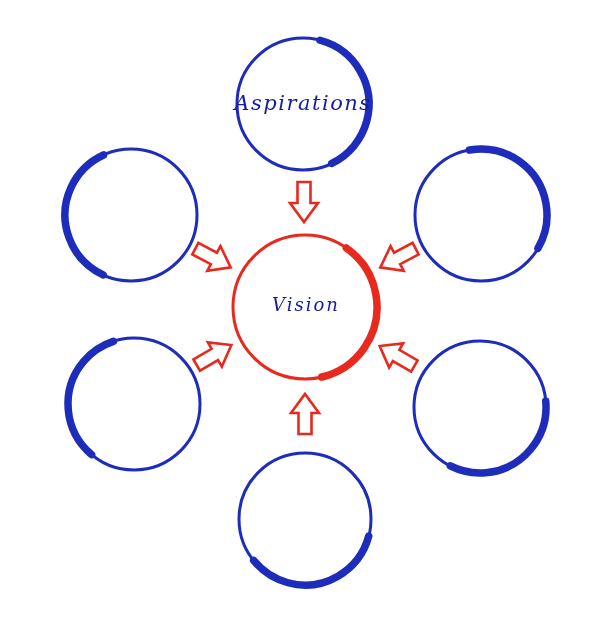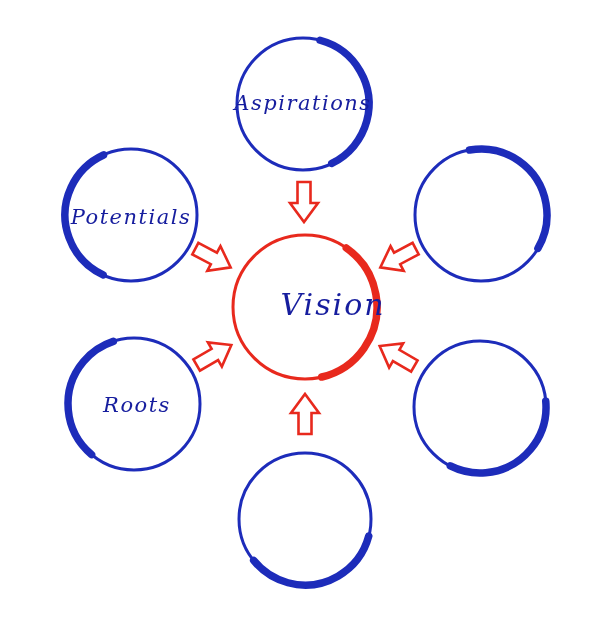--- a/index.html
+++ b/index.html
@@ -41,21 +41,21 @@
   .label {
     position: absolute;
     transform: translate(-50%, -50%);
     font-style: italic;
     font-size: 21px;
     letter-spacing: 1.5px;
     color: var(--text);
     white-space: nowrap;
     user-select: none;
   }
-  .label.center { font-size: 30px; letter-spacing: 2px; margin-left: 27px; }
+  .label.center { font-size: 18px; letter-spacing: 2px; }
 </style>
 </head>
 <body>
 
 <div class="stage">
 
   <svg width="615" height="640" viewBox="0 0 615 640" aria-hidden="true">
 
     <g>
       <circle class="ring" cx="303" cy="104" r="66"></circle>
@@ -98,21 +98,19 @@
       <path class="arrow" transform="translate(213,258) rotate(28)" d="M -20 -6.5 L 1 -6.5 L 1 -14 L 20 0 L 1 14 L 1 6.5 L -20 6.5 Z"></path>
       <path class="arrow" transform="translate(397,356) rotate(-150)" d="M -20 -6.5 L 1 -6.5 L 1 -14 L 20 0 L 1 14 L 1 6.5 L -20 6.5 Z"></path>
       <path class="arrow" transform="translate(214,355) rotate(-30)" d="M -20 -6.5 L 1 -6.5 L 1 -14 L 20 0 L 1 14 L 1 6.5 L -20 6.5 Z"></path>
       <path class="arrow" transform="translate(305,414) rotate(-90)" d="M -20 -6.5 L 1 -6.5 L 1 -14 L 20 0 L 1 14 L 1 6.5 L -20 6.5 Z"></path>
     </g>
   </svg>
 
   <div class="label" style="left:303px; top:103px">Aspirations</div>
 
 
-  <div class="label" style="left:131px; top:217px">Potentials</div>
 
   <div class="label center" style="left:306px; top:304px">Vision</div>
 
 
-  <div class="label" style="left:137px; top:405px">Roots</div>
 
 
 </div>
 
 </body></html>

